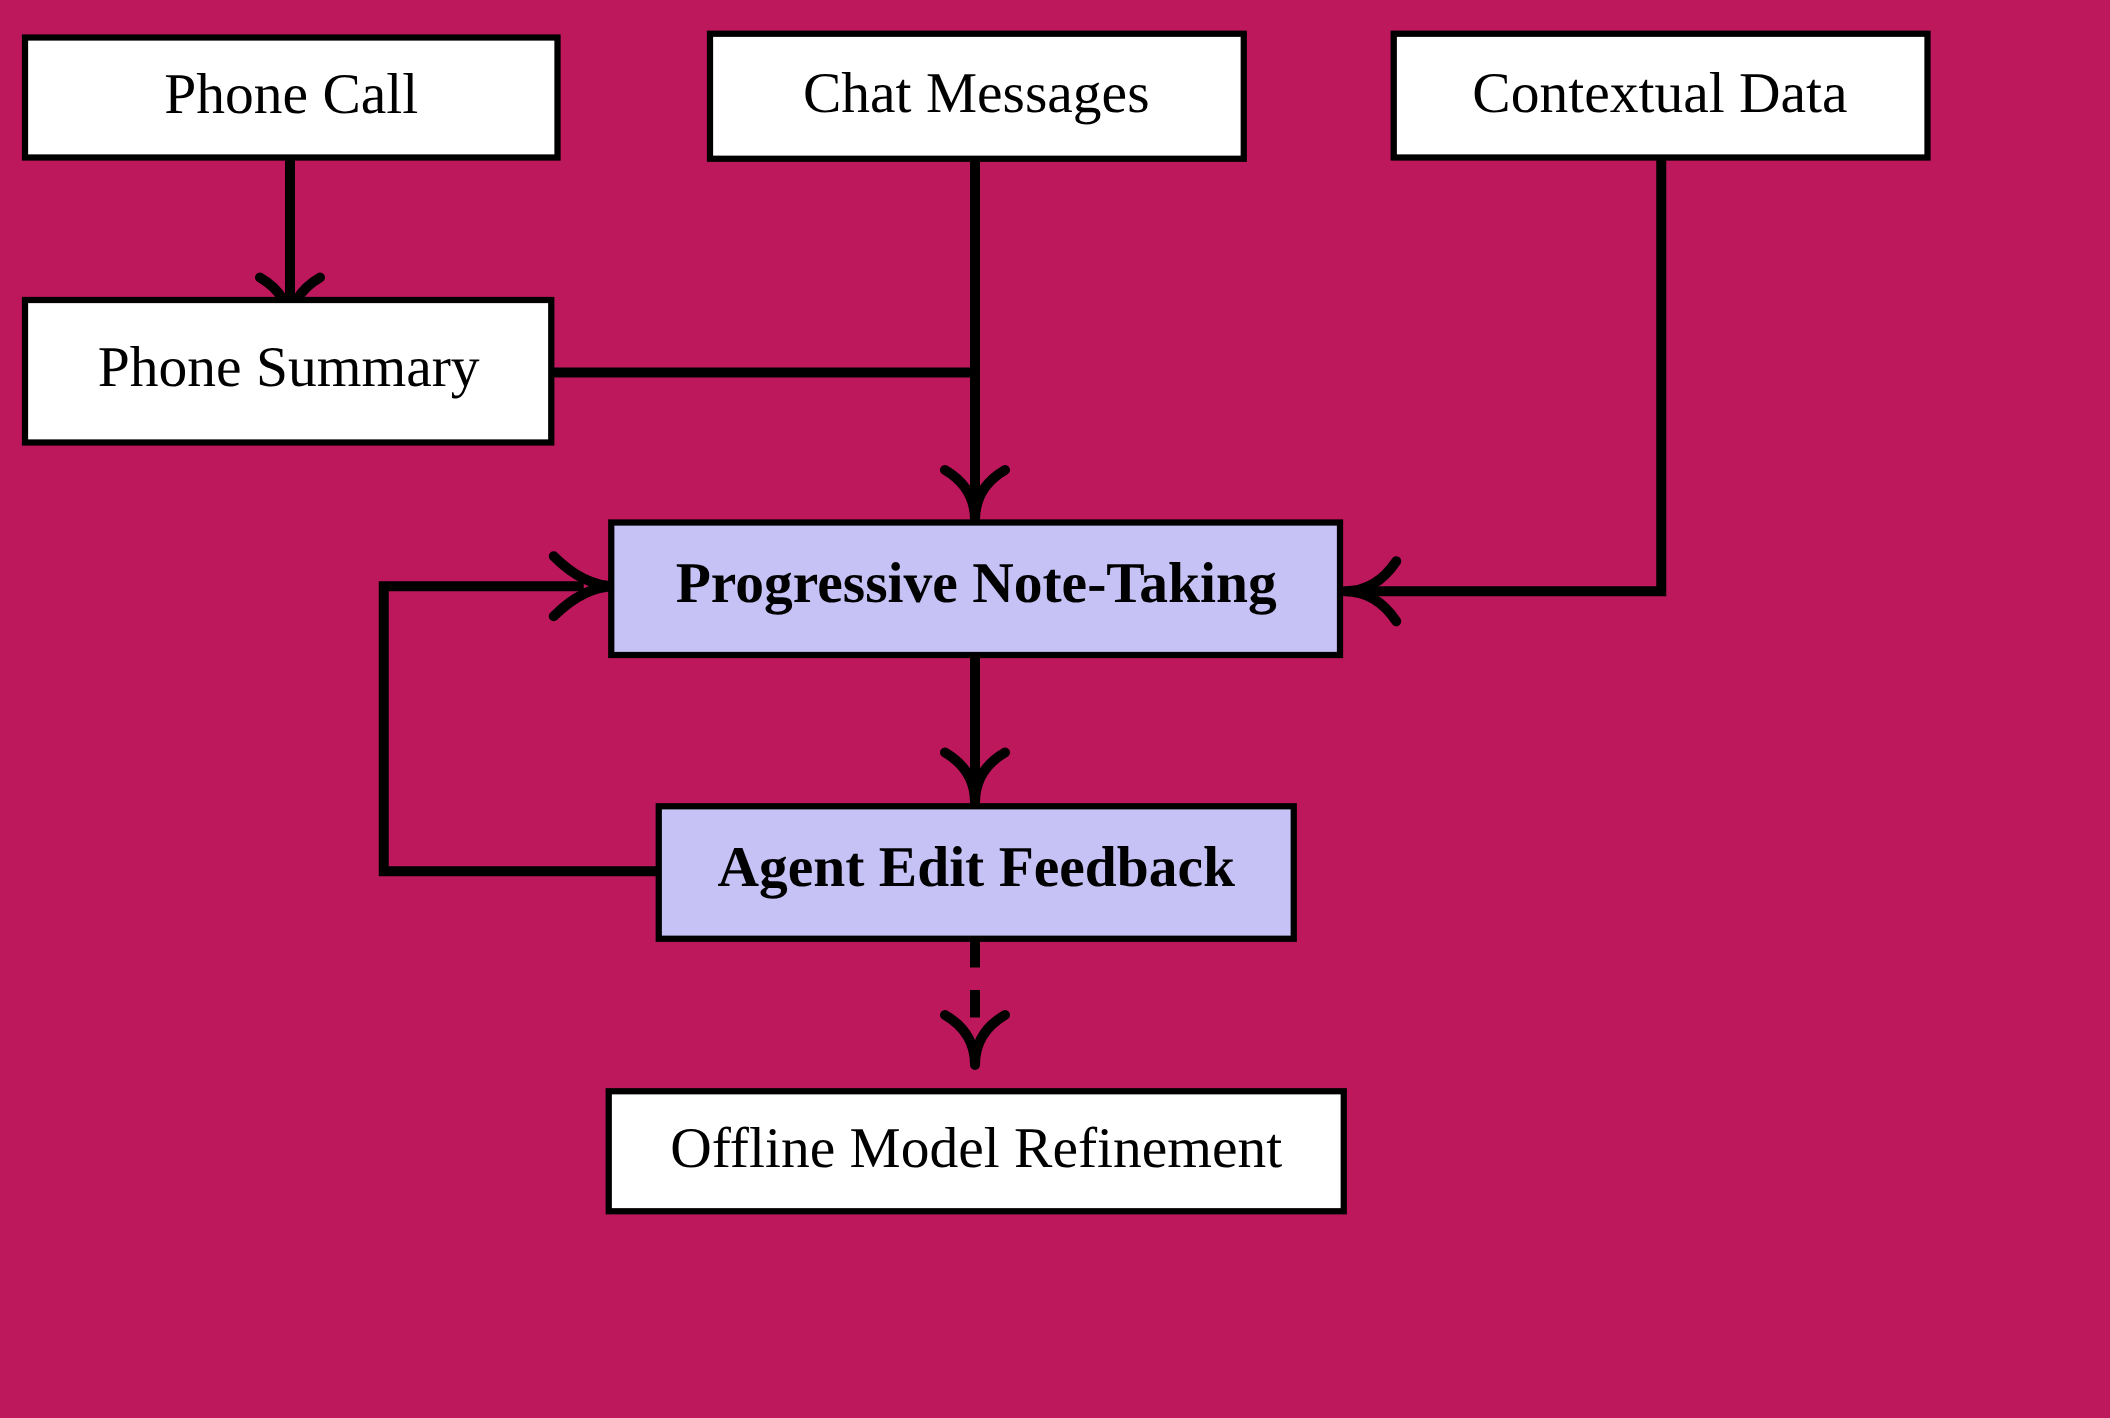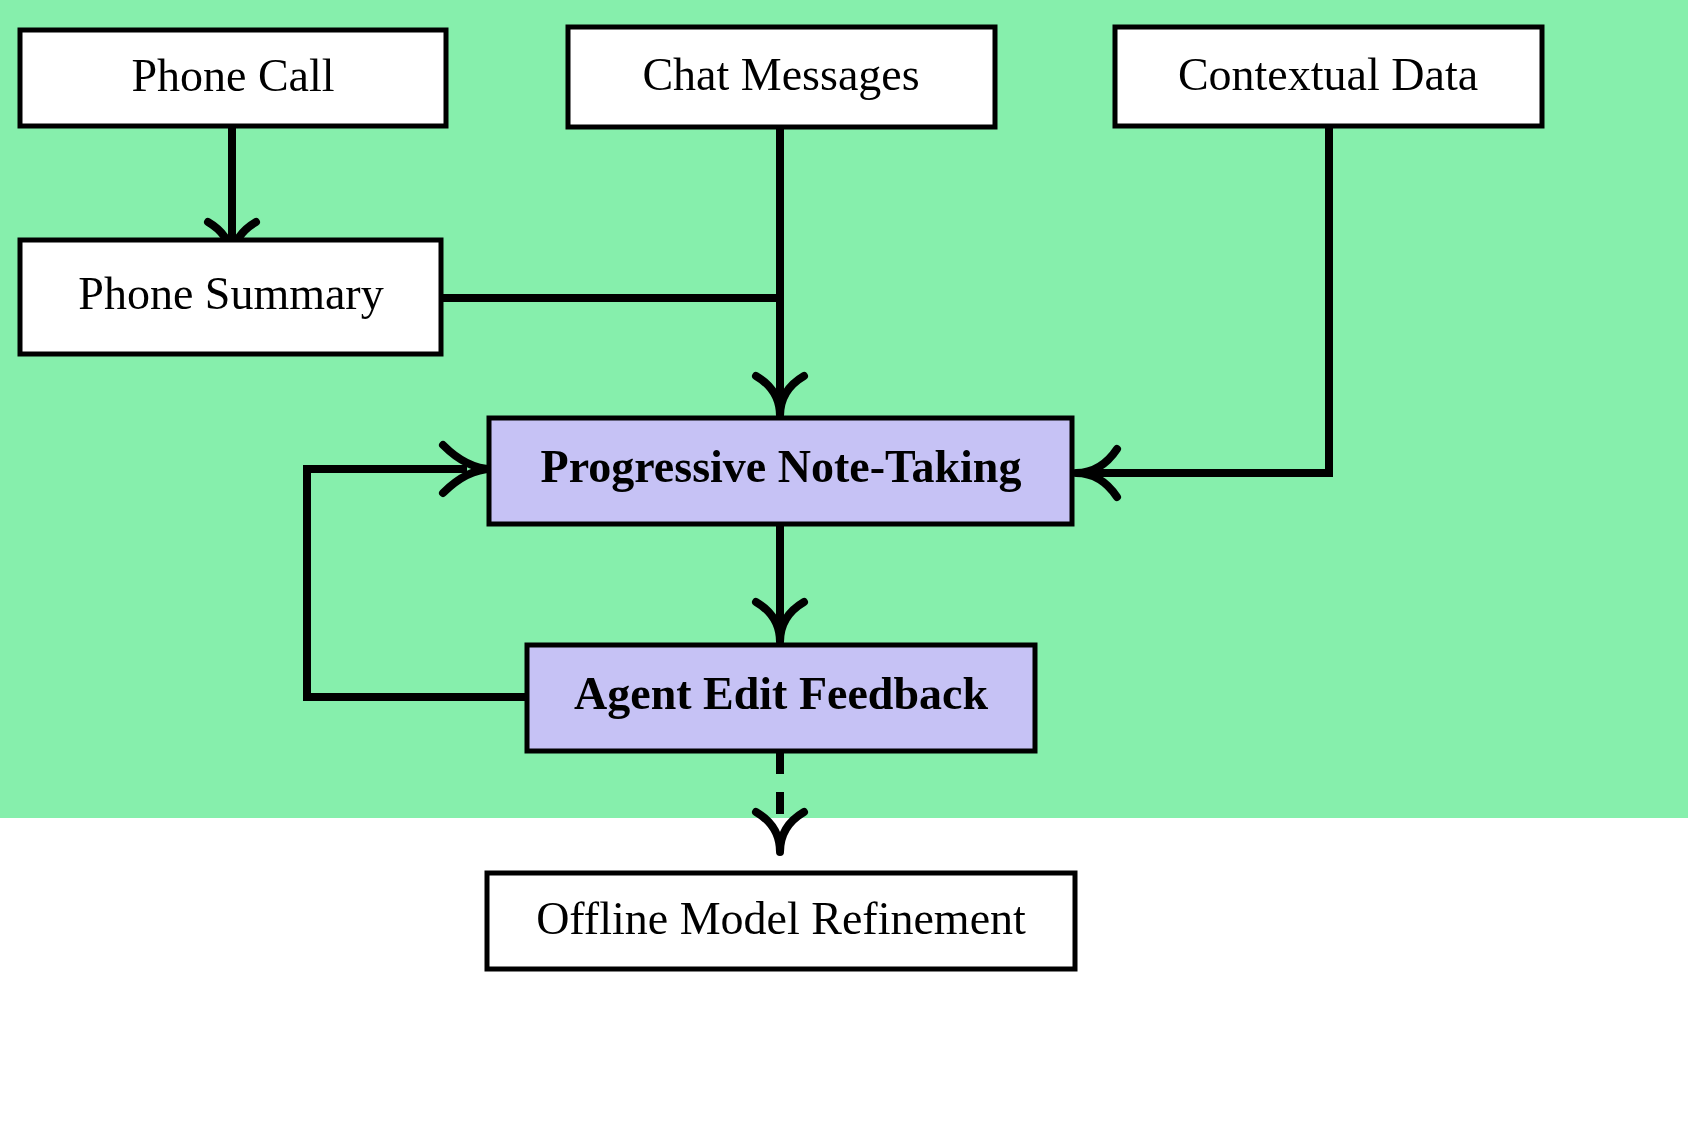--- a/index.html
+++ b/index.html
@@ -9,22 +9,22 @@
   }
   body {
     width: 1688px;
     height: 1134px;
     font-family: "Liberation Serif", "DejaVu Serif", serif;
     overflow: hidden;
   }
   #diagram-root {
     position: relative;
     width: 1688px;
-    height: 818px;
-    background: #86efac;
+    height: 1134px;
+    background: #be185d;
   }
   svg.flow {
     display: block;
     width: 1688px;
     height: 1134px;
   }
   .node-rect {
     fill: #ffffff;
     stroke: #000000;
     stroke-width: 5;

